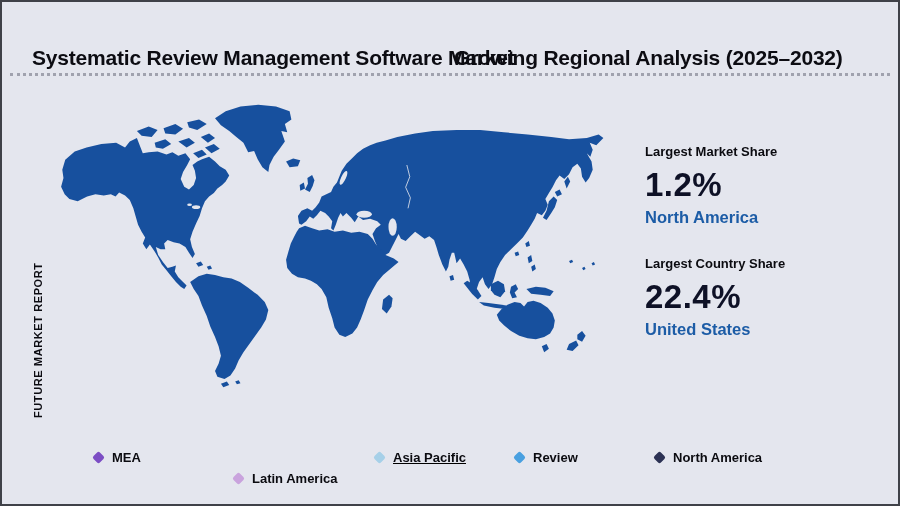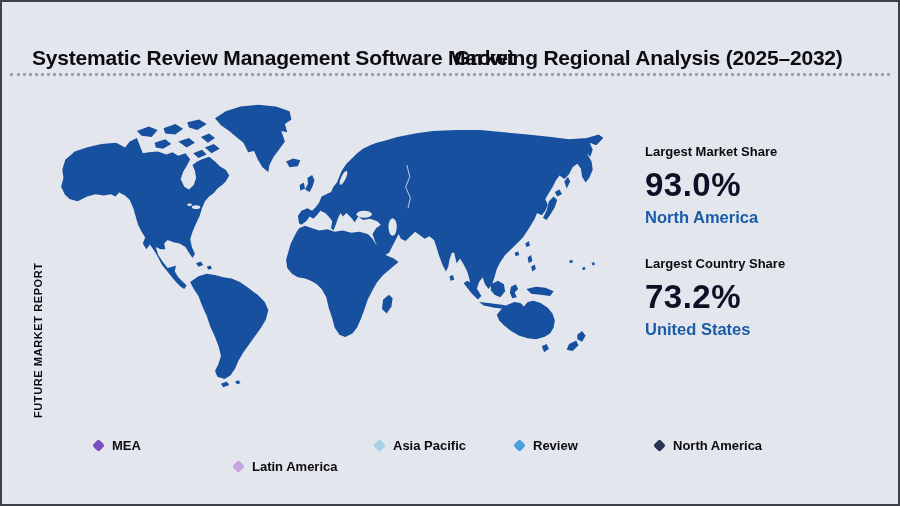--- a/index.html
+++ b/index.html
@@ -26,25 +26,25 @@
   .water{fill:#e4e6ee;}
   .innerline{fill:none;stroke:#e4e6ee;stroke-width:1.4;}
   
   .stat{position:absolute;left:643px;width:240px;}
   .stat1{top:142px;}
   .stat2{top:254px;}
   .stat-label{font-size:13px;font-weight:bold;color:#0b0b10;margin:0 0 9px 0;}
   .stat-value{font-size:33px;font-weight:bold;color:#0e1126;line-height:1;margin:0 0 7px 0;letter-spacing:0.5px;}
   .stat-region{font-size:16.5px;font-weight:bold;color:#1c5ca6;margin:0;}
   
-  .legend{position:absolute;top:436px;left:0;width:100%;height:24px;}
+  .legend{position:absolute;top:448px;left:0;width:100%;height:24px;}
   .legend-item{position:absolute;display:flex;align-items:center;gap:9px;}
   .legend-item:nth-child(1){left:92px;}
   .legend-item:nth-child(2){left:232px;margin-top:21px;}
-  .legend-item:nth-child(3){left:373px;}
+  .legend-item:nth-child(3){left:373px;text-decoration:underline;}
   .legend-item:nth-child(4){left:513px;}
   .legend-item:nth-child(5){left:653px;}
   .legend-marker{width:9px;height:9px;border-radius:2px;transform:rotate(45deg);flex:0 0 auto;}
   .legend-label{font-size:13px;font-weight:bold;color:#0b0b10;white-space:nowrap;}
 </style>
 </head>
 <body>
 
 <div class="card">
 
@@ -100,27 +100,27 @@
       <path class="land" d="M824,428 L832,424 836,432 828,438 Z"></path>
 
       <path class="land" d="M884,408 L892,402 898,410 892,420 884,416 Z M870,424 L882,418 886,426 876,436 866,434 Z"></path>
 
       <path class="land" d="M870,282 l5,-2 2,4 -5,2 Z M892,294 l4,-2 2,4 -4,2 Z M908,286 l4,-2 2,4 -4,2 Z"></path>
     </svg>
   </div>
 
   <div class="stat stat1">
     <p class="stat-label">Largest Market Share</p>
-    <p class="stat-value">93.0%</p>
+    <p class="stat-value">1.2%</p>
     <p class="stat-region">North America</p>
   </div>
 
   <div class="stat stat2">
     <p class="stat-label">Largest Country Share</p>
-    <p class="stat-value">73.2%</p>
+    <p class="stat-value">22.4%</p>
     <p class="stat-region">United States</p>
   </div>
 
   <div class="legend">
     <div class="legend-item">
       <span class="legend-marker" style="background-color: rgb(124, 78, 196);"></span>
       <span class="legend-label">MEA</span>
     </div>
     <div class="legend-item">
       <span class="legend-marker" style="background-color: rgb(201, 163, 221);"></span>

